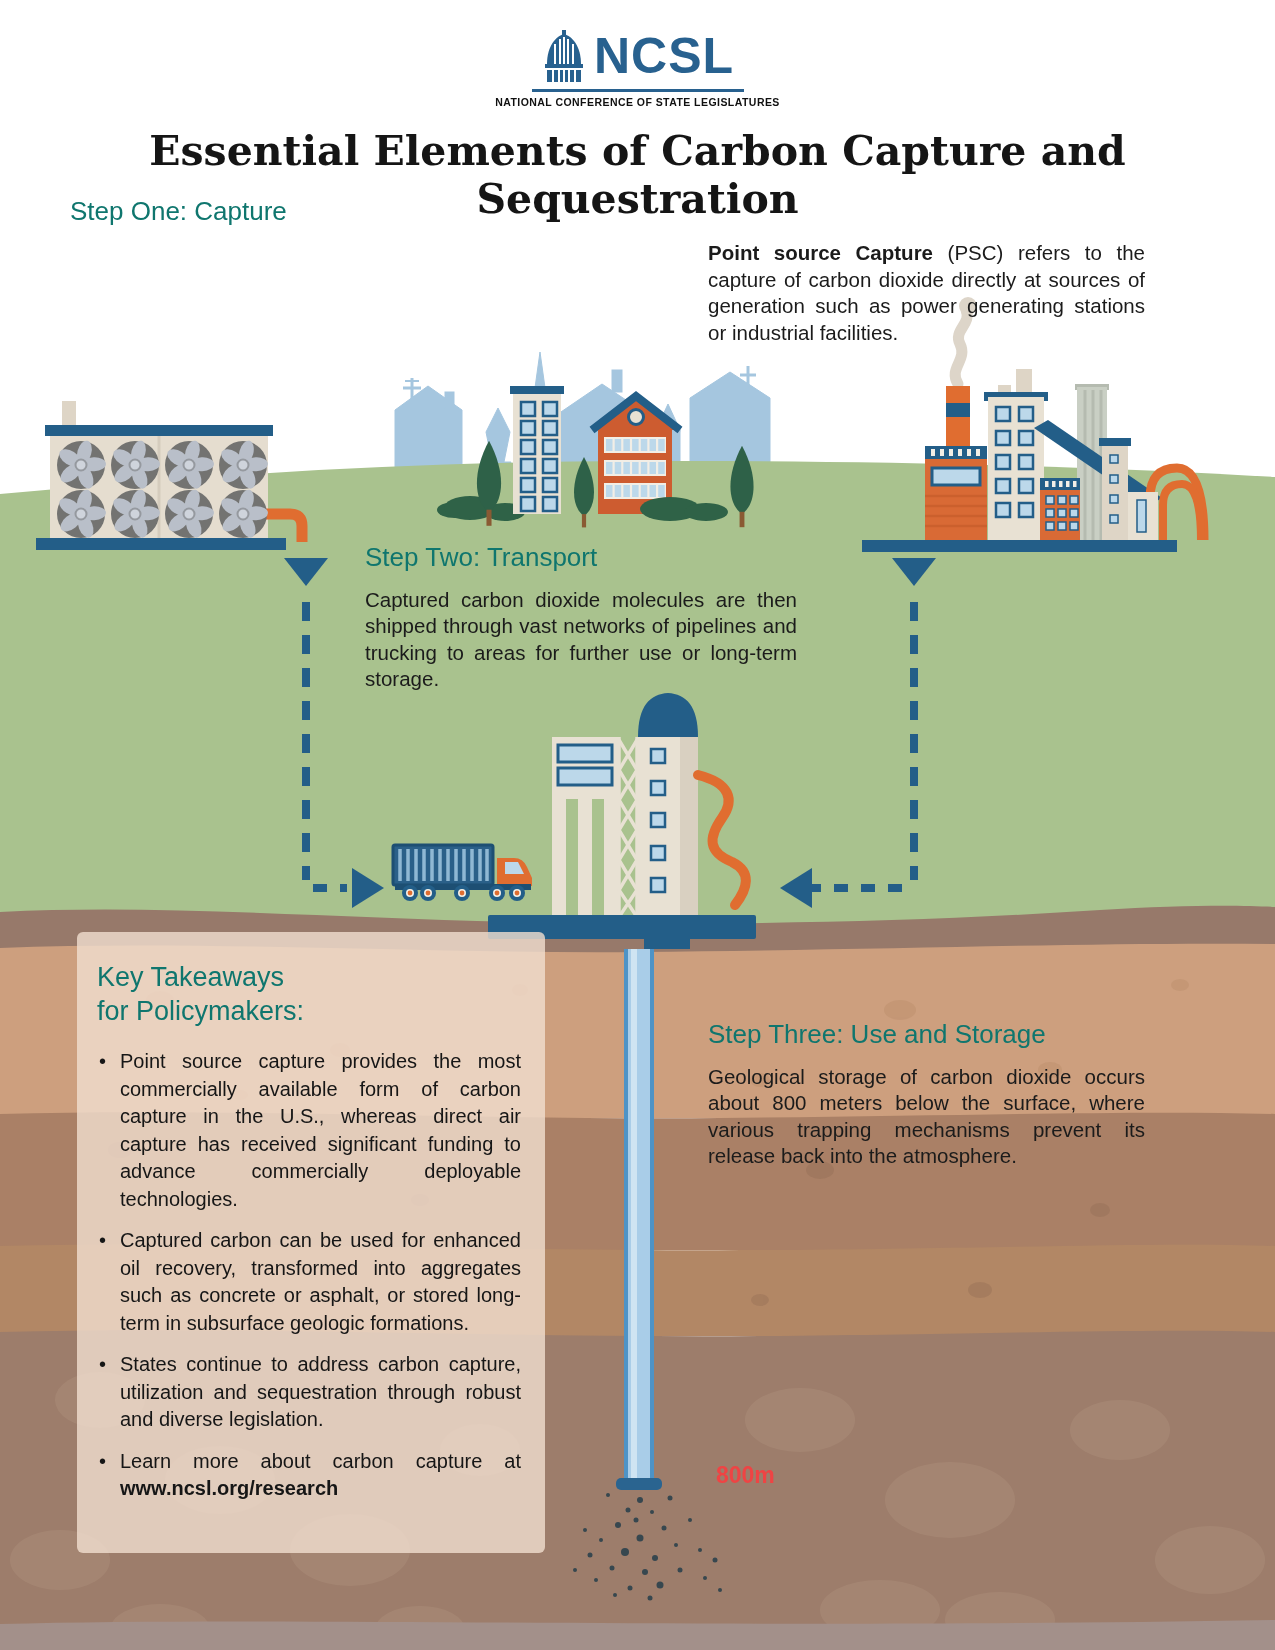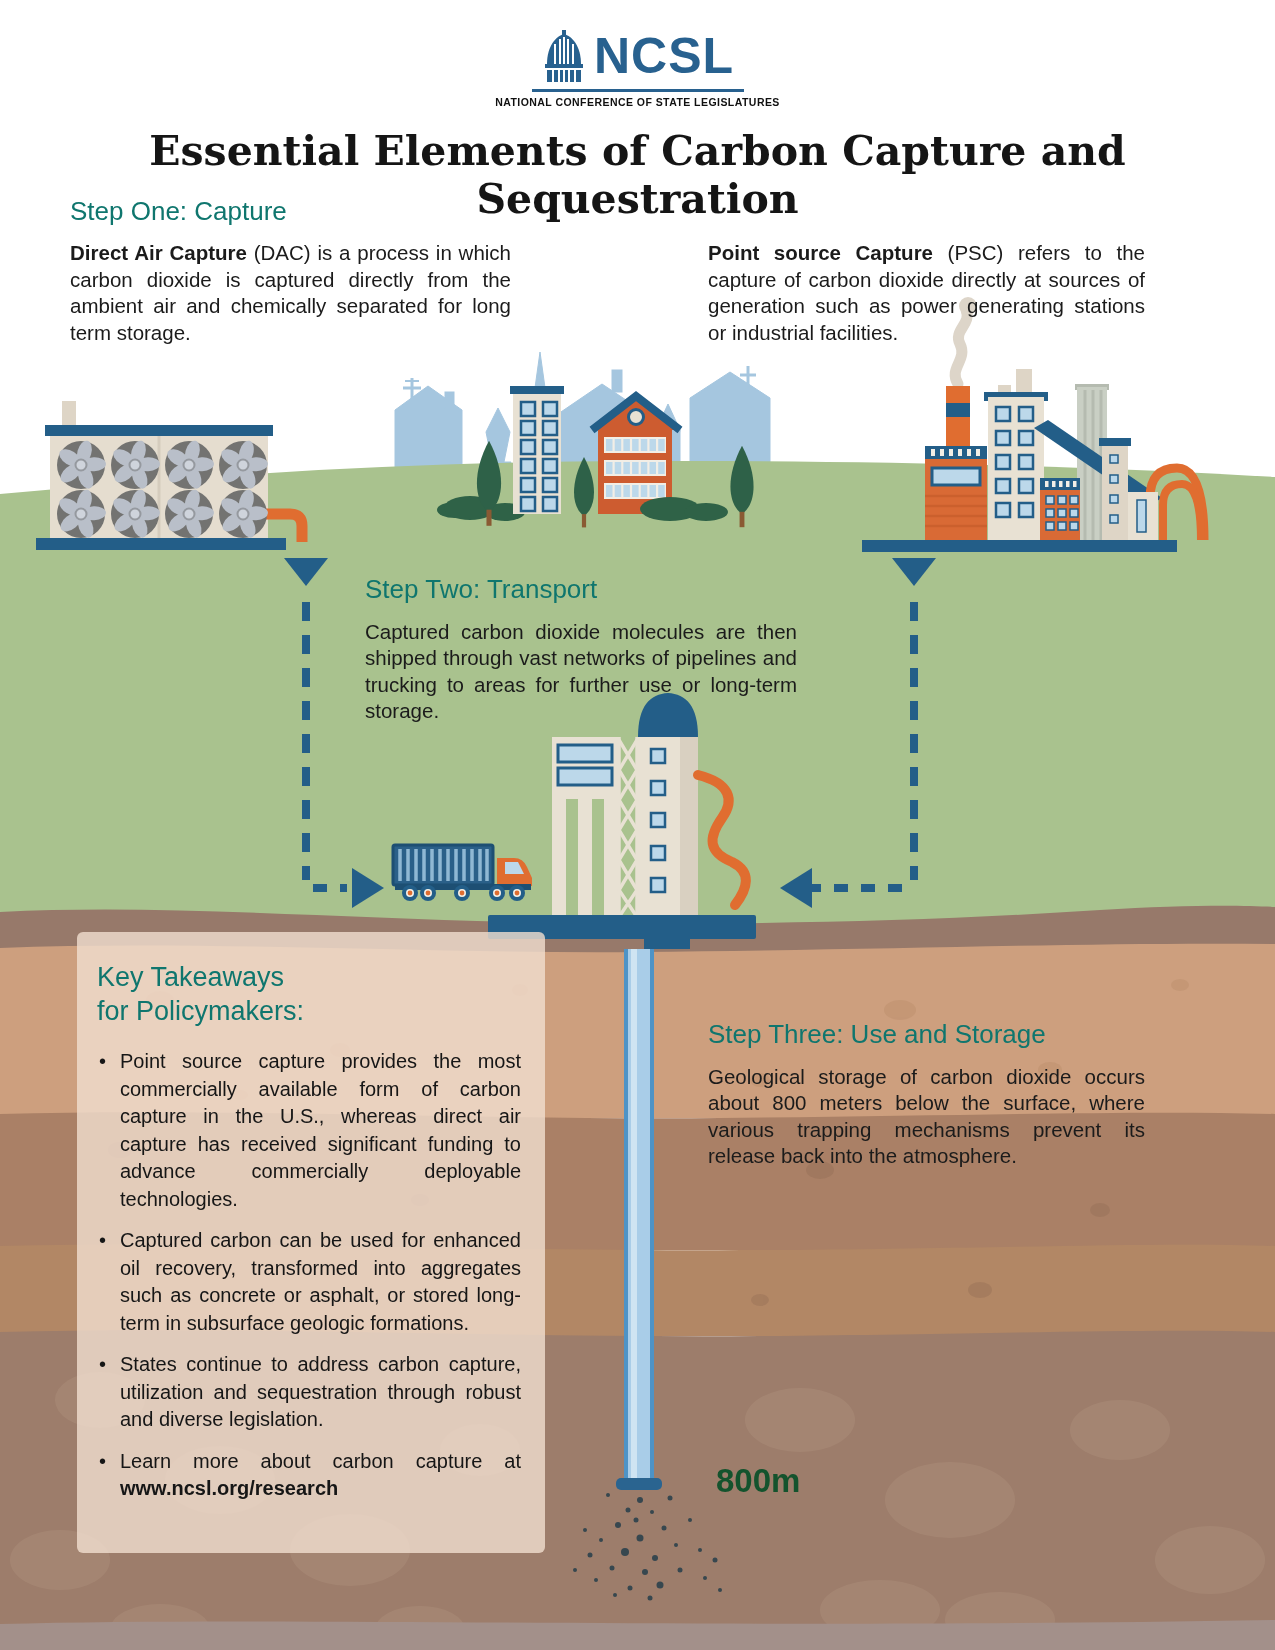--- a/index.html
+++ b/index.html
@@ -19,35 +19,35 @@
 
   
   .tblock{position:absolute;z-index:2;}
   .h2{font-size:26px;font-weight:400;color:#0f766e;margin:0 0 14px 0;line-height:1.15;}
   .body-p{font-size:20.5px;line-height:26.5px;text-align:justify;margin:0;color:#1b1b1b;}
   .body-p b{font-weight:700;}
 
   .step1-h{left:70px;top:197px;}
   .dac-p{left:70px;top:240px;width:441px;}
   .psc-p{left:708px;top:240px;width:437px;}
-  .step2{left:365px;top:543px;width:432px;margin-top:32px;}
+  .step2{left:365px;top:543px;width:432px;}
   .step3{left:708px;top:1020px;width:437px;}
 
   
   .panel{position:absolute;left:77px;top:932px;width:468px;height:621px;z-index:1;
          background:rgba(241,222,208,.8);border-radius:6px;box-sizing:border-box;
          padding:28px 24px 0 20px;}
   .panel .h2{font-size:27px;line-height:34px;margin:0 0 20px 0;}
   .bullets{list-style:none;margin:0;padding:0;}
   .bullets li{position:relative;padding-left:23px;font-size:20px;line-height:27.5px;
               text-align:justify;margin-bottom:14px;color:#161616;}
   .bullets li::before{content:"\2022";position:absolute;left:2px;top:0;font-size:20px;}
   .bullets b{font-weight:700;}
 
-  .depth-label{position:absolute;left:716px;top:1462px;z-index:2;font-size:33px;font-weight:700;color:#14532d;}
+  .depth-label{position:absolute;left:716px;top:1462px;z-index:2;font-size:23px;font-weight:700;color:#ef4444;}
 </style>
 </head>
 <body>
 
 <div class="page">
 
   <svg class="scene" width="1275" height="1650" viewBox="0 0 1275 1650" aria-hidden="true">
     <defs>
       <g id="fan">
         <circle r="24" fill="#737371"></circle>
@@ -419,21 +419,20 @@
     </div>
     <div class="logo-rule"></div>
     <div class="logo-subtitle">NATIONAL CONFERENCE OF STATE LEGISLATURES</div>
   </div>
 
   <h1 class="title">Essential Elements of Carbon Capture and Sequestration</h1>
 
   <div class="tblock step1-h">
     <h2 class="h2">Step One: Capture</h2>
   </div>
-  <p class="tblock body-p dac-p"><b>Direct Air Capture</b><span> (DAC) is a process in which carbon dioxide is captured directly from the ambient air and chemically separated for long term storage.</span></p>
   <p class="tblock body-p psc-p"><b>Point source Capture</b><span> (PSC) refers to the capture of carbon dioxide directly at sources of generation such as power generating stations or industrial facilities.</span></p>
 
   <div class="tblock step2">
     <h2 class="h2">Step Two: Transport</h2>
     <p class="body-p">Captured carbon dioxide molecules are then shipped through vast networks of pipelines and trucking to areas for further use or long-term storage.</p>
   </div>
 
   <div class="tblock step3">
     <h2 class="h2">Step Three: Use and Storage</h2>
     <p class="body-p">Geological storage of carbon dioxide occurs about 800 meters below the surface, where various trapping mechanisms prevent its release back into the atmosphere.</p>

